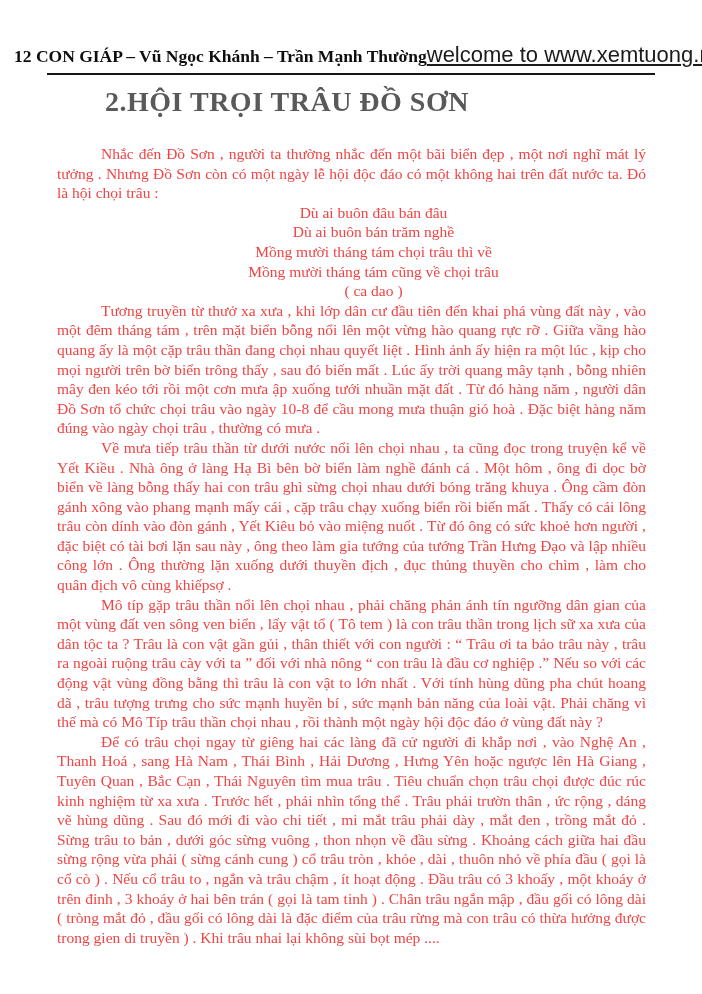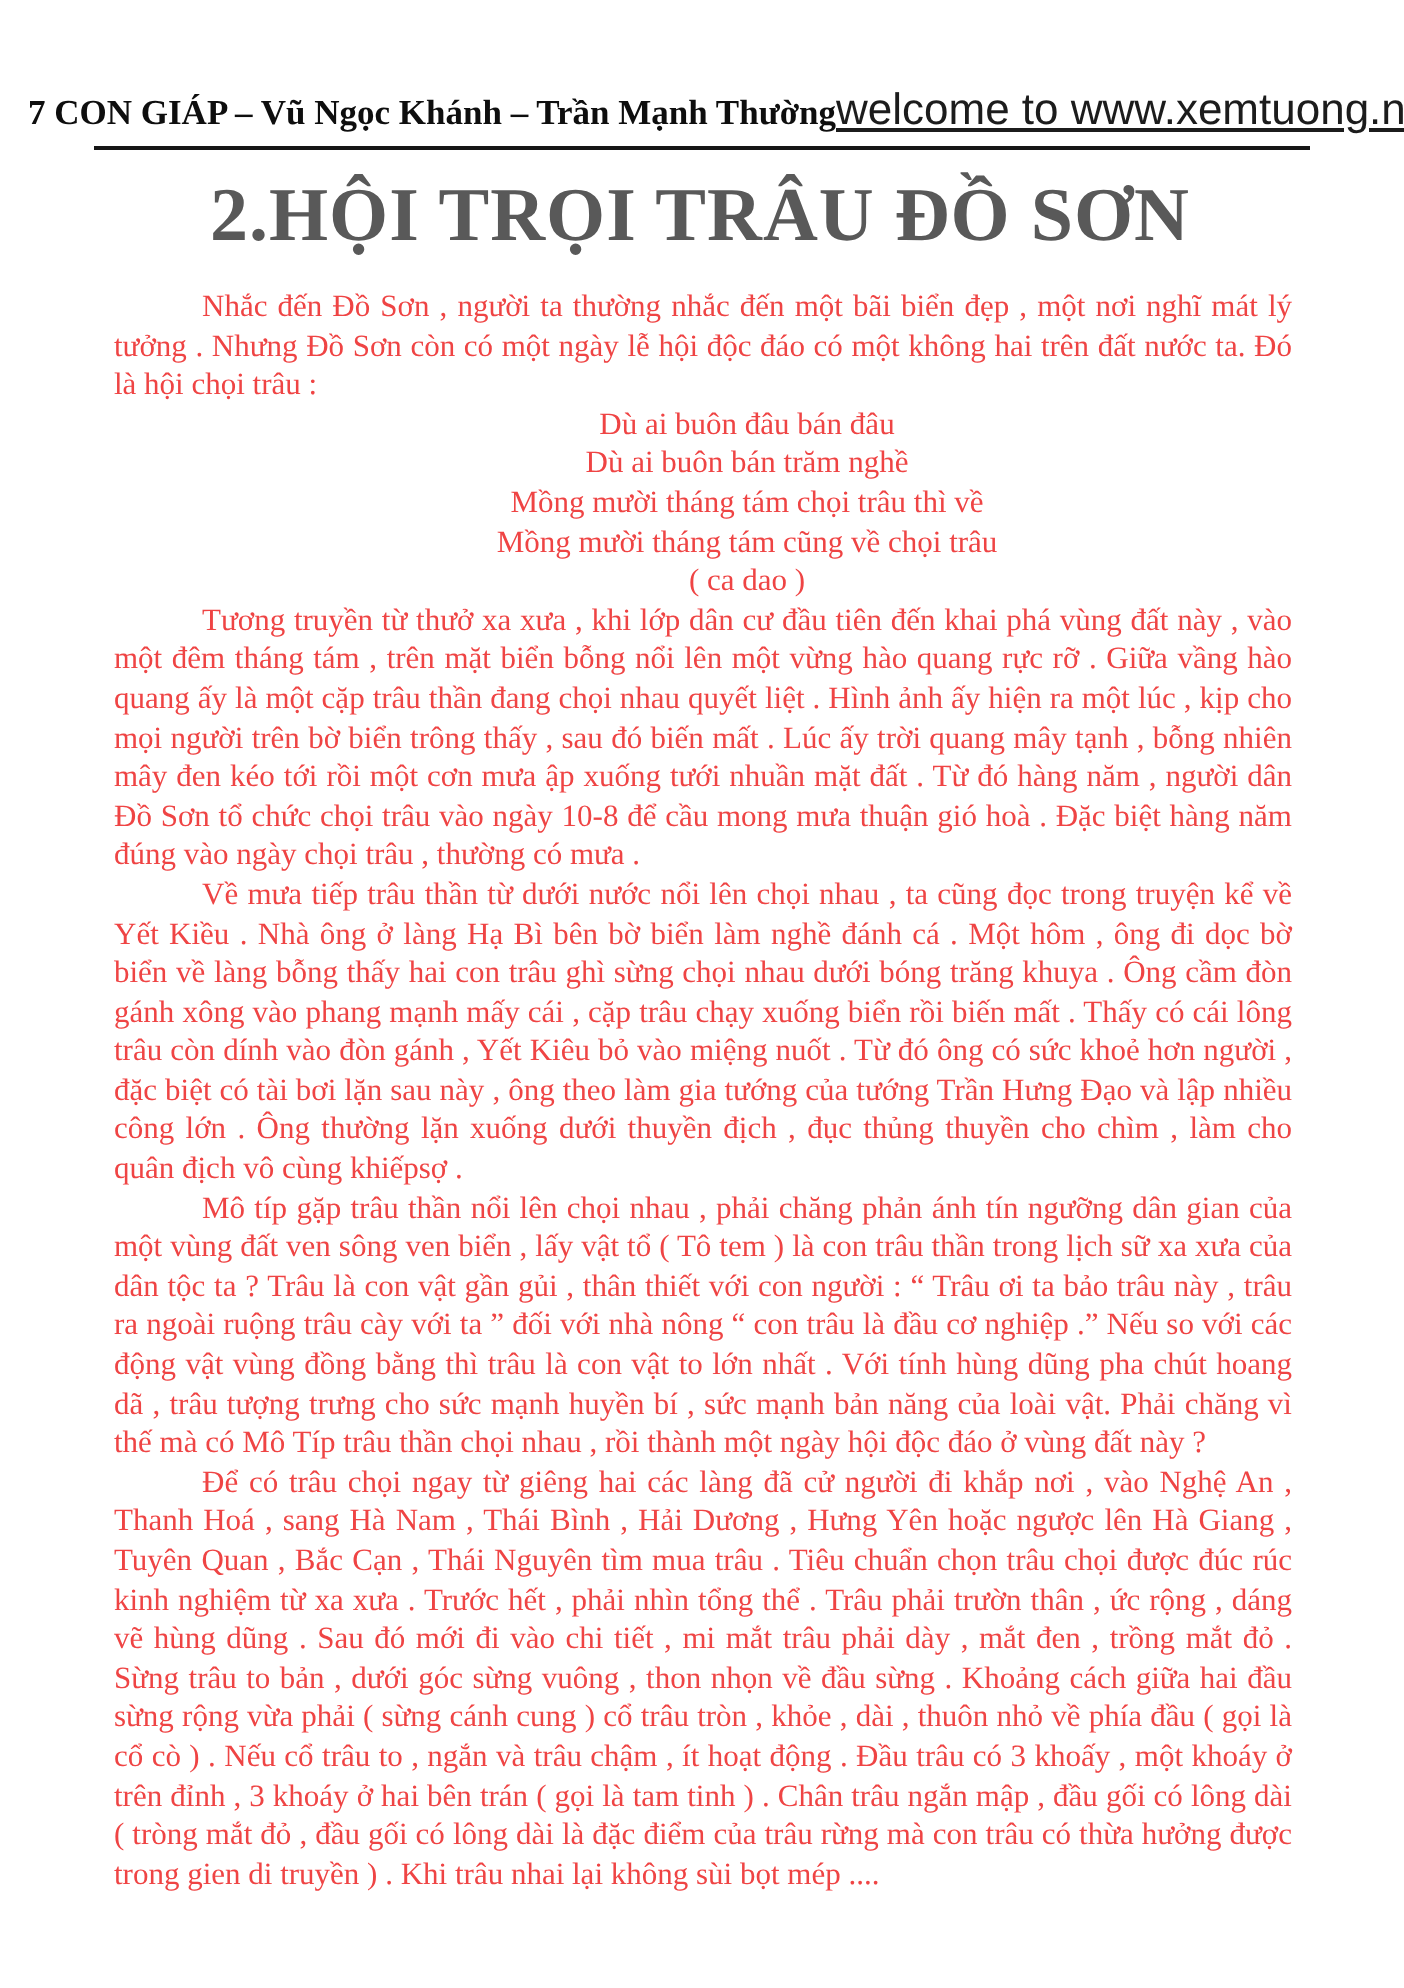--- a/index.html
+++ b/index.html
@@ -48,21 +48,21 @@
     width: 608px;
     height: 2px;
     background: #161616;
   }
   .chapter-title {
     position: absolute;
     top: 86px;
     left: 105px;
     font-family: "Liberation Serif", serif;
     font-weight: bold;
-    font-size: 38px;
+    font-size: 28px;
     letter-spacing: 0.5px;
     color: #595959;
     white-space: nowrap;
   }
   .content {
     position: absolute;
     top: 144px;
     left: 57px;
     width: 589px;
     font-size: 15.5px;
@@ -79,21 +79,21 @@
     text-align: center;
   }
   .poem div { text-indent: 0; }
 </style>
 </head>
 <body>
 
 <div class="page">
 
   <div class="header">
-    <span class="book-title">7 CON GIÁP – Vũ Ngọc Khánh – Trần Mạnh Thường</span>
+    <span class="book-title">12 CON GIÁP – Vũ Ngọc Khánh – Trần Mạnh Thường</span>
     <span class="site-link">welcome to www.xemtuong.net</span>
     <span class="page-number">67</span>
   </div>
 
   <div class="rule"></div>
 
   <h1 class="chapter-title">2.HỘI TRỌI TRÂU ĐỒ SƠN</h1>
 
   <div class="content">
     <p>Nhắc đến Đồ Sơn , người ta thường nhắc đến một bãi biển đẹp , một nơi nghĩ mát lý tưởng . Nhưng Đồ Sơn còn có một ngày lễ hội độc đáo có một không hai trên đất nước ta. Đó là hội chọi trâu :</p>

